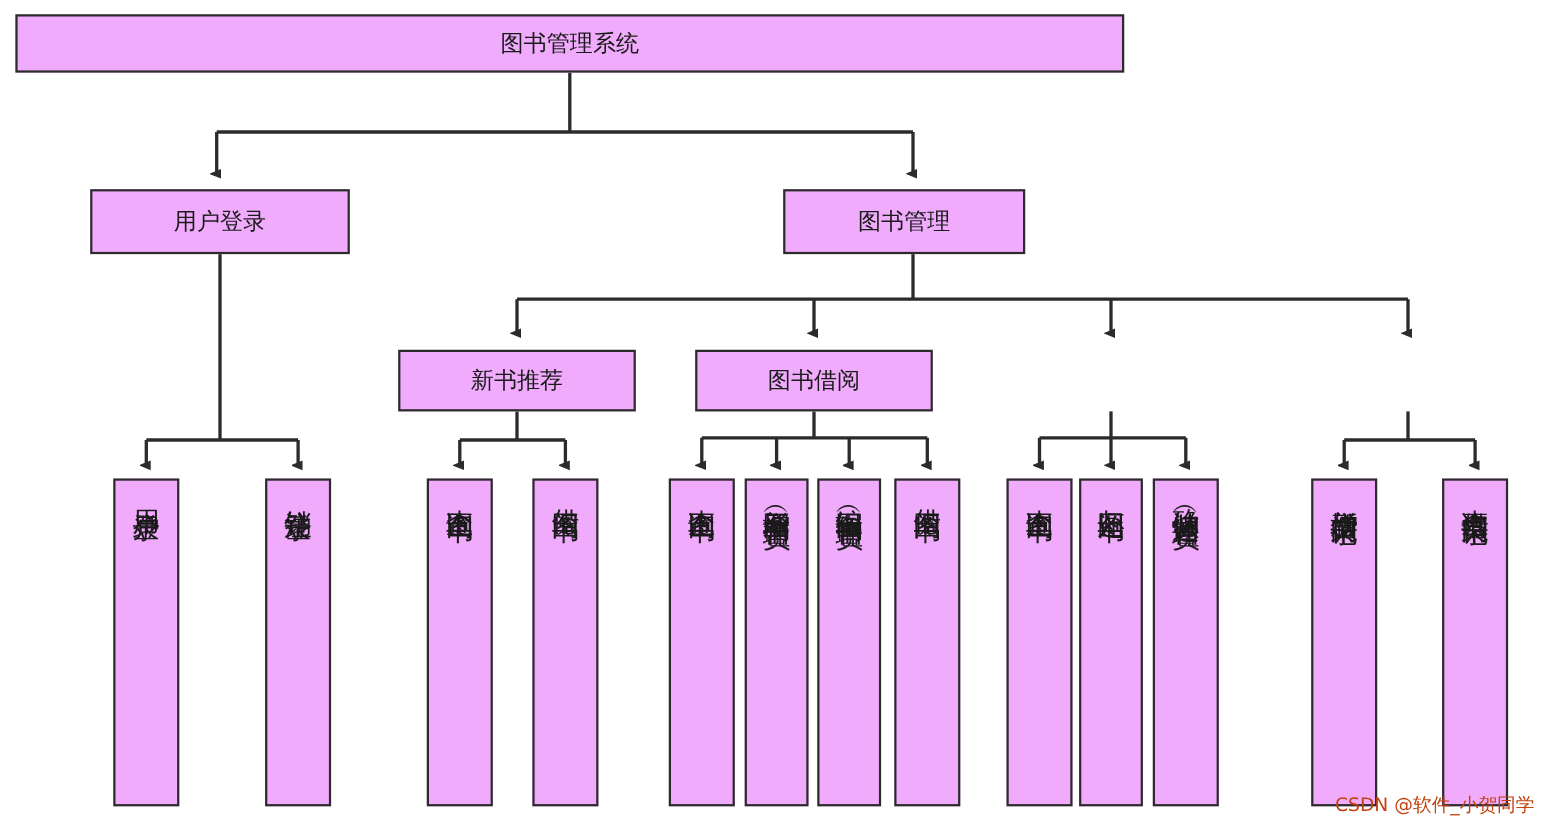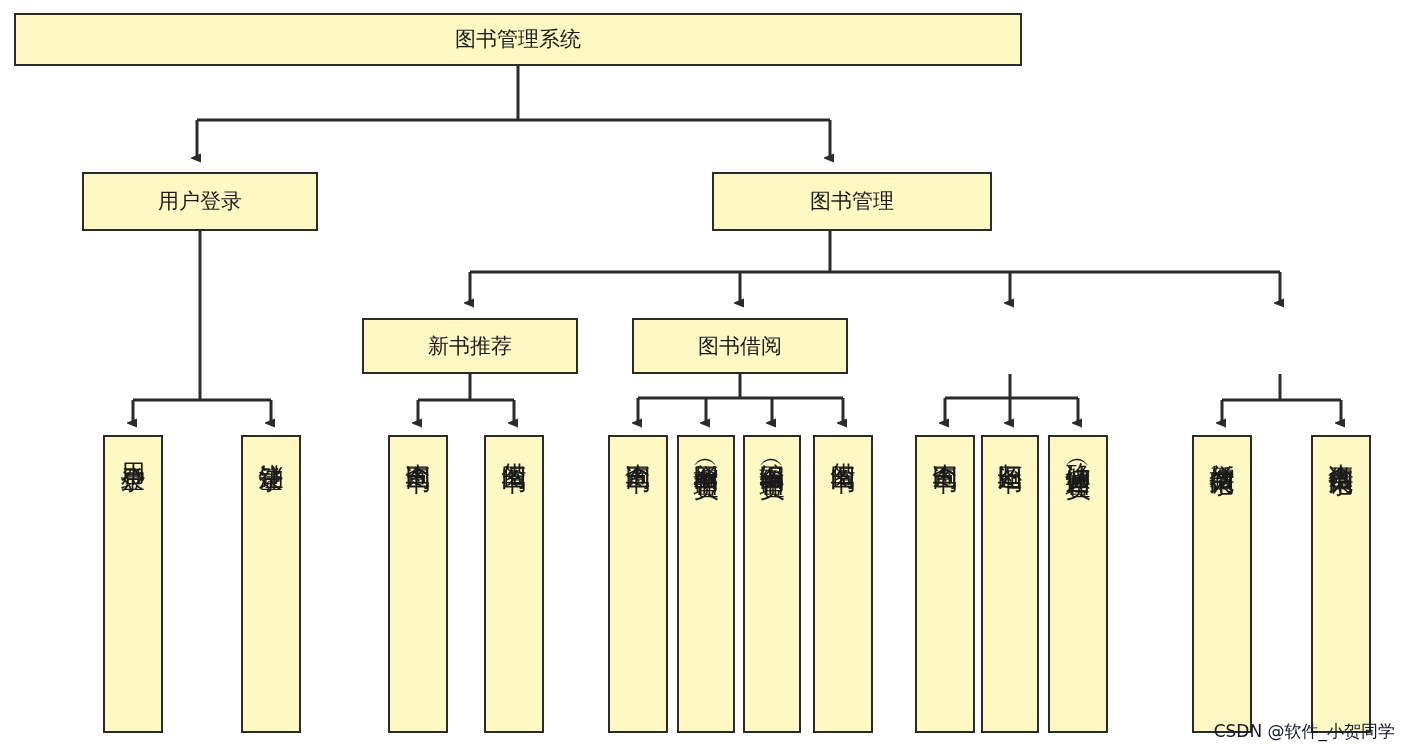--- a/index.html
+++ b/index.html
@@ -9,21 +9,21 @@
     font-family:"DejaVu Sans","Liberation Sans",sans-serif;
     overflow:hidden;
     position:relative;
   }
   #canvas{position:relative;width:1405px;height:747px;}
   svg.links{position:absolute;left:0;top:0;width:1405px;height:747px;}
   .node{
     position:absolute;
     box-sizing:border-box;
     border:2px solid #2b2b2b;
-    background:#fef9c3;
+    background:#f0abfc;
     display:flex;
     align-items:center;
     justify-content:center;
     color:#1a1a1a;
   }
   .node .lbl{
     display:block;
     text-align:center;
     line-height:1.18;
     white-space:nowrap;
@@ -38,21 +38,21 @@
     font-size:25px;
     letter-spacing:2px;
     line-height:1.0;
     white-space:nowrap;
   }
   .watermark{
     position:absolute;
     right:10px;
     bottom:4px;
     font-size:17px;
-    color:#0f172a;
+    color:#c2410c;
     white-space:nowrap;
     pointer-events:none;
   }
 </style>
 </head>
 <body>
 
 <div id="canvas">
 
   <svg class="links" viewBox="0 0 1405 747">
@@ -105,21 +105,21 @@
     </g>
   </svg>
 
   <div class="node h" style="left:14px;top:13px;width:1008px;height:53px;">
     <span class="lbl">图书管理系统</span>
   </div>
 
   <div class="node h" style="left:82px;top:172px;width:236px;height:59px;">
     <span class="lbl">用户登录</span>
   </div>
-  <div class="node h" style="left:712px;top:172px;width:280px;height:59px;">
+  <div class="node h" style="left:712px;top:172px;width:220px;height:59px;">
     <span class="lbl">图书管理</span>
   </div>
 
   <div class="node h" style="left:362px;top:318px;width:216px;height:56px;">
     <span class="lbl">新书推荐</span>
   </div>
   <div class="node h" style="left:632px;top:318px;width:216px;height:56px;">
     <span class="lbl">图书借阅</span>
   </div>
 

